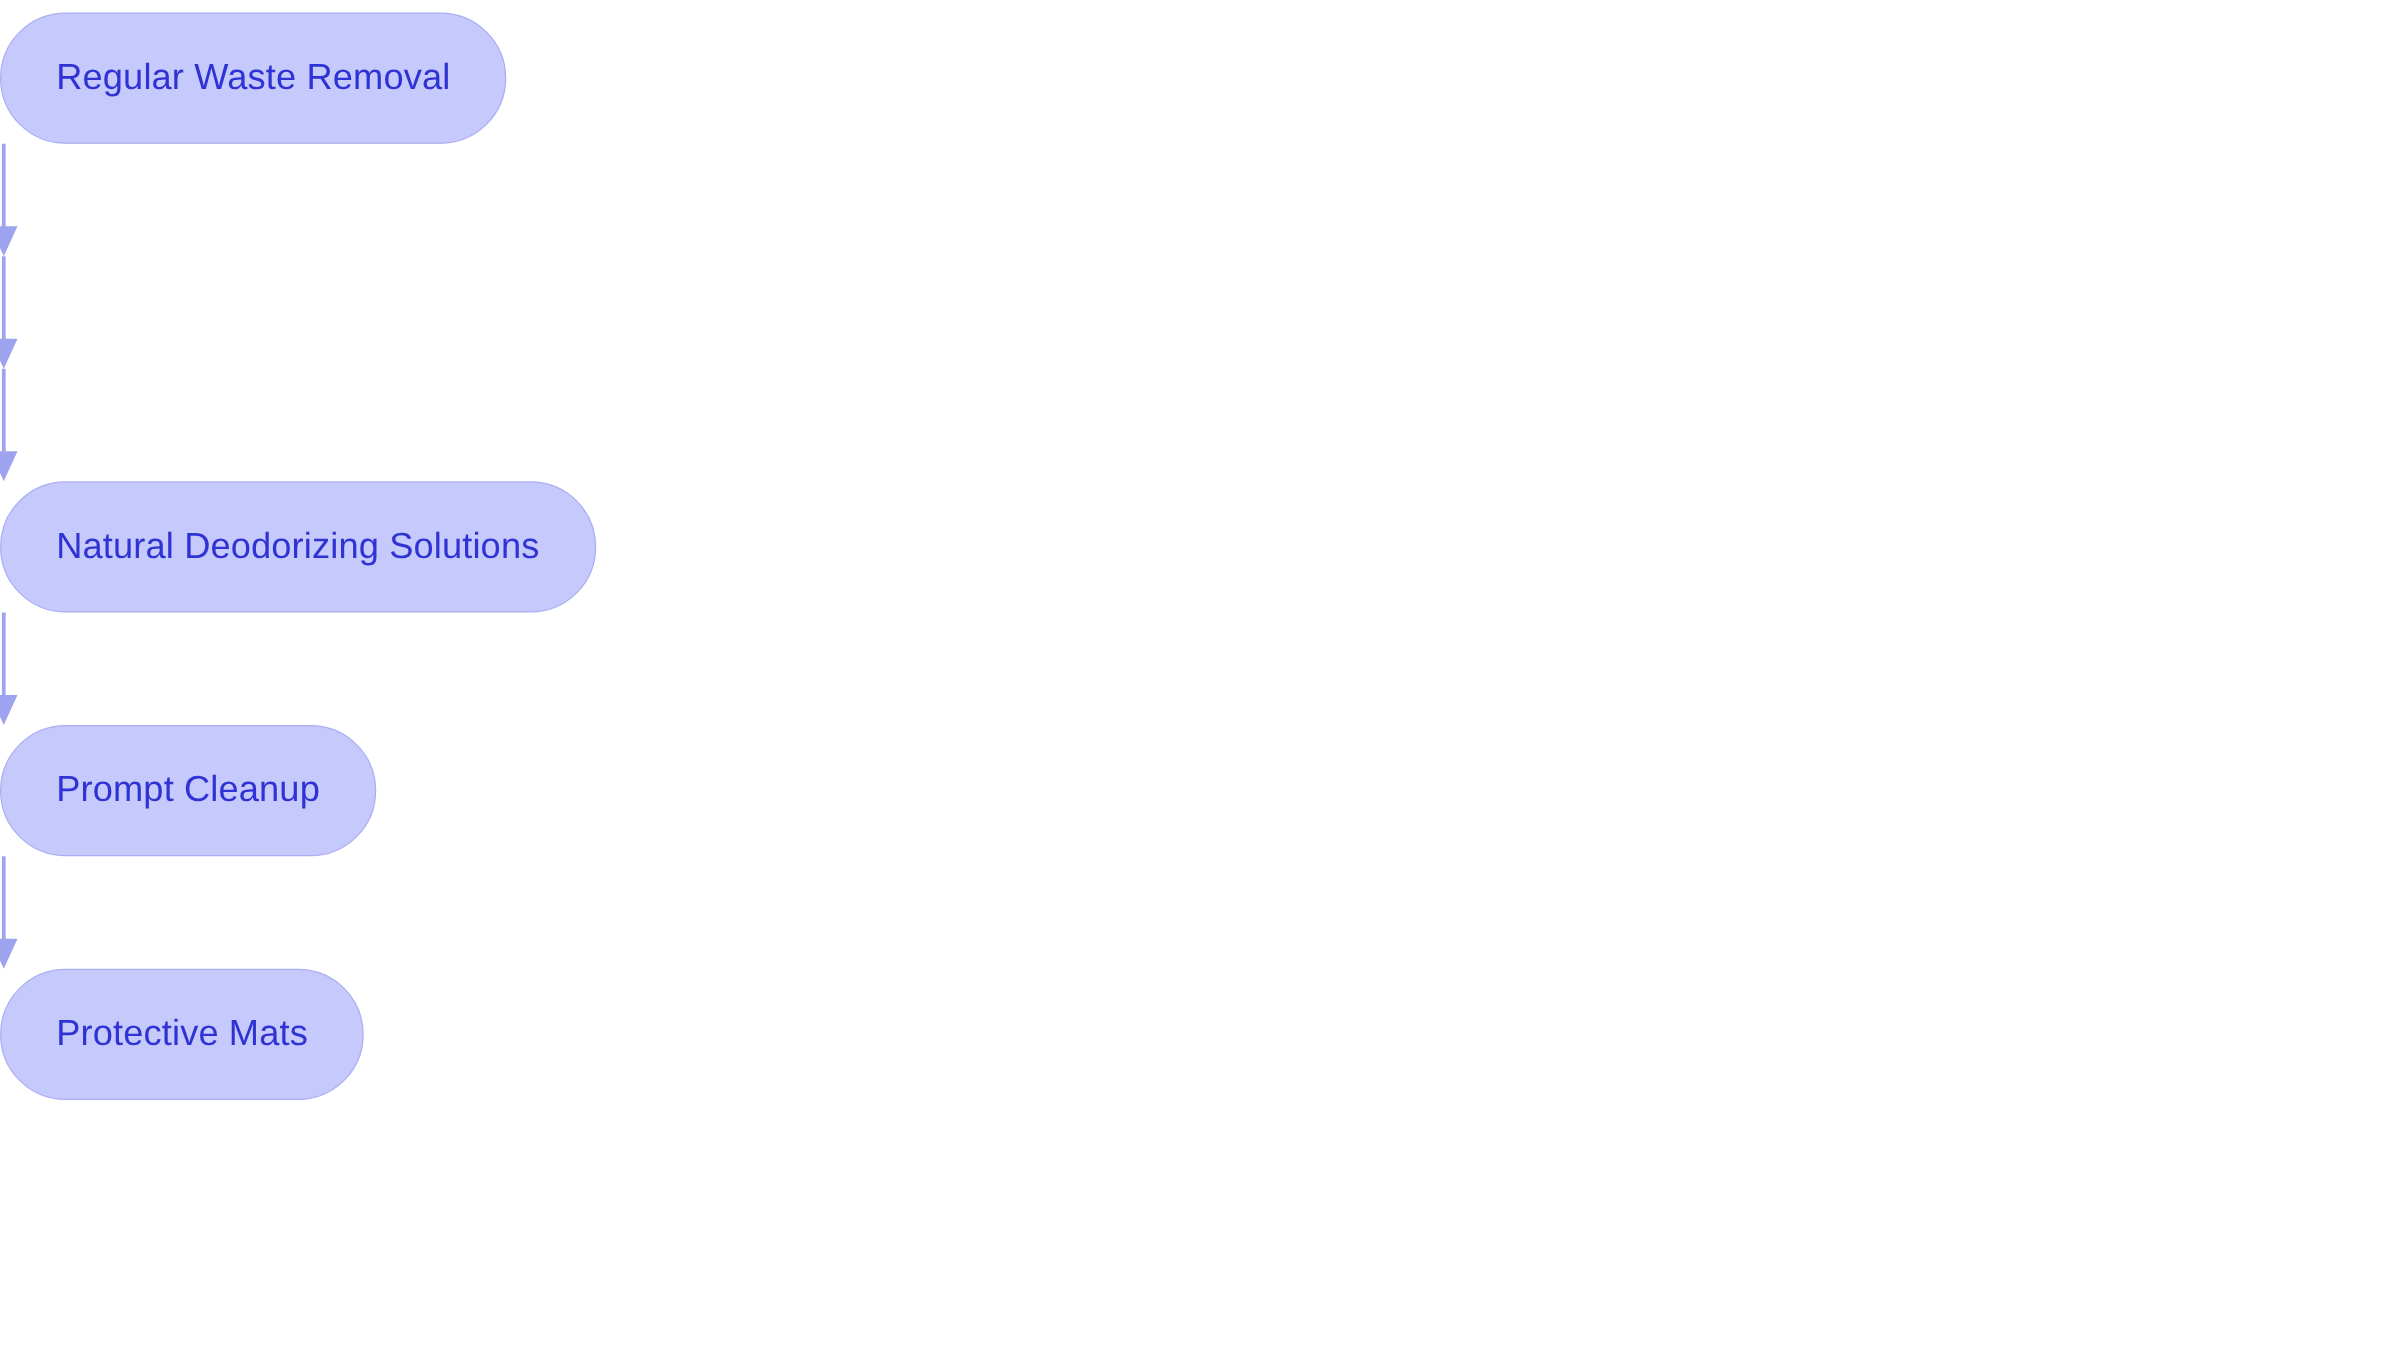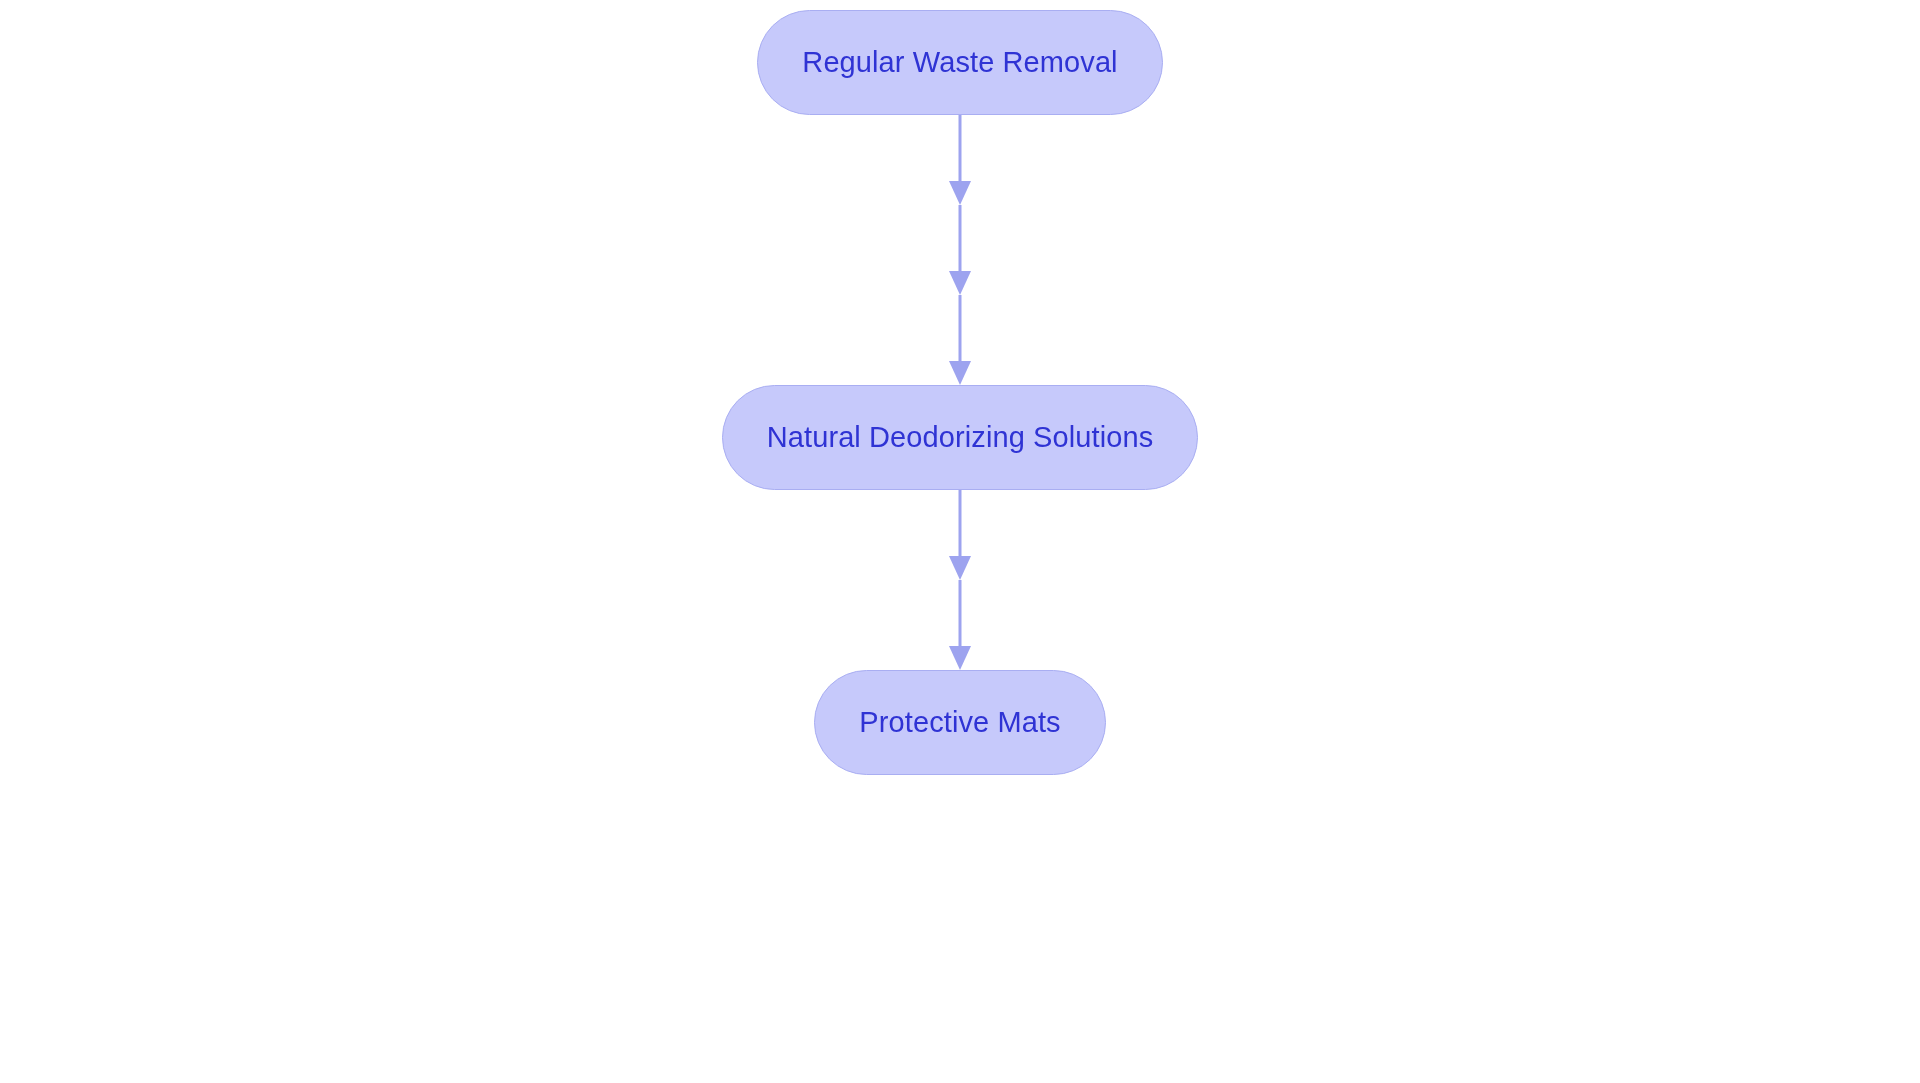--- a/index.html
+++ b/index.html
@@ -22,21 +22,21 @@
   }
 
   .flow-column {
     position: absolute;
     left: 0;
     top: 0;
     width: 1920px;
     height: 1083px;
     display: flex;
     flex-direction: column;
-    align-items: center;
+    align-items: flex-start;
     justify-content: flex-start;
     padding-top: 10px;
     box-sizing: border-box;
   }
 
   .node {
     box-sizing: border-box;
     height: 105px;
     border-radius: 53px;
     background: #c6c9fb;
@@ -116,20 +116,23 @@
 
     <div class="node">
       <span class="node-label">Natural Deodorizing Solutions</span>
     </div>
 
     <div class="connector">
       <div class="stem"></div>
       <div class="head"></div>
     </div>
 
+    <div class="node">
+      <span class="node-label">Prompt Cleanup</span>
+    </div>
 
     <div class="connector">
       <div class="stem"></div>
       <div class="head"></div>
     </div>
 
     <div class="node">
       <span class="node-label">Protective Mats</span>
     </div>
 

